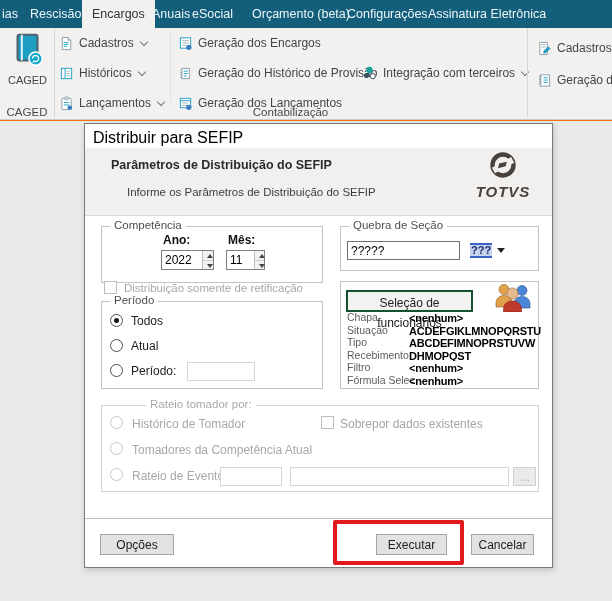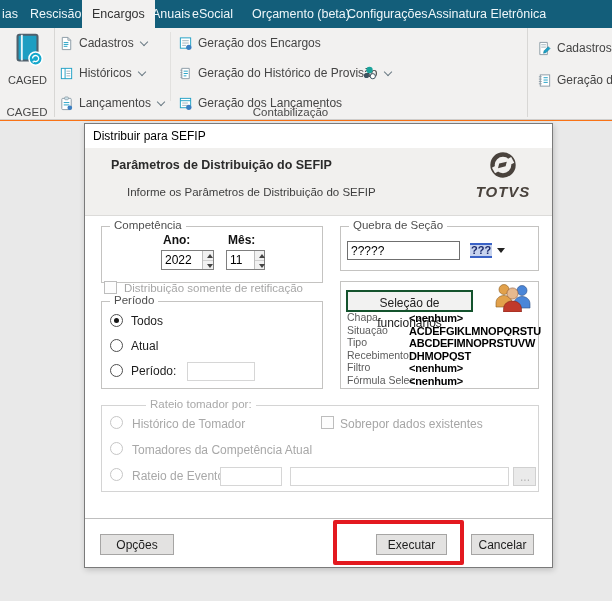--- a/index.html
+++ b/index.html
@@ -21,21 +21,21 @@
   .ritem{position:absolute;height:20px;display:flex;align-items:center;white-space:nowrap;}
   .ritem .rlabel{font-size:12px;color:#454545;margin-left:5px;}
   .ic{display:inline-flex;width:16px;height:16px;align-items:center;justify-content:center;}
   .chev{width:8px;height:8px;margin-left:6px;position:relative;display:inline-block;}
   .chev::after{content:"";position:absolute;left:1px;top:0;width:5px;height:5px;border-right:1.5px solid #6b7b85;border-bottom:1.5px solid #6b7b85;transform:rotate(45deg);}
 
   
   .workspace{position:absolute;left:0;top:121px;width:612px;height:480px;background:#e9e9e9;}
   .dialog{position:absolute;left:84px;top:2px;width:469px;height:445px;background:#fff;border:1px solid #7a7a7a;box-shadow:1px 2px 6px rgba(0,0,0,.18);}
   .dlg-title{position:absolute;left:0;top:0;width:100%;height:24px;background:#fff;}
-  .dlg-title span{position:absolute;left:8px;top:5px;font-size:12px;color:#000;}
+  .dlg-title span{position:absolute;left:8px;top:5px;font-size:16px;color:#000;}
   .dlg-header{position:absolute;left:0;top:24px;width:100%;height:68px;background:var(--dialog-header-bg,#F1F0EE);border-bottom:1px solid #dcdbd9;}
   .h-title{position:absolute;left:26px;top:10px;font-size:12.5px;font-weight:bold;color:#2b2b2b;}
   .h-sub{position:absolute;left:42px;top:38px;font-size:11.5px;color:#3e3e3e;}
   .logo{position:absolute;right:16px;top:3px;width:66px;text-align:center;font-style:italic;}
   .logo .ltxt{display:block;font-size:15px;font-weight:bold;color:var(--totvs-logo,#49423C);letter-spacing:1px;margin-top:0px;}
 
   .gbox{position:absolute;border:1px solid #c4c3c1;}
   .gtitle{position:absolute;top:-8px;left:8px;background:#fff;padding:0 4px;font-size:11.5px;color:#4f4f4f;white-space:nowrap;}
   .gbox.dis{border-color:#d4d4d4;}
   .gbox.dis .gtitle{color:#a9a9a9;margin-left:36px;}
@@ -177,20 +177,21 @@
 
     <div class="ritem" style="left:362px;top:35px">
       <span class="ic">
         <svg width="16" height="16" viewBox="0 0 16 16">
             <path d="M7 6l3.5 5M6 7l4 4" stroke="#9aa8b0" stroke-width=".8"></path>
             <circle cx="7.5" cy="5" r="3.2" fill="#1BA39B"></circle>
             <circle cx="4.5" cy="10.5" r="2.6" fill="#3E5460"></circle>
             <circle cx="10.8" cy="11.2" r="2.6" fill="#fff" stroke="#3E5460"></circle>
           </svg>
       </span>
+      <span class="rlabel">Integração com terceiros</span>
       <span class="chev"></span>
     </div>
 
     <div class="vsep" style="left:527px"></div>
 
     <div class="ritem" style="left:536px;top:10px">
       <span class="ic">
         <svg width="15" height="15" viewBox="0 0 16 16">
             <path d="M3 1.5h8v13H3z" fill="#fff" stroke="#8a9aa4"></path>
             <path d="M4.5 4h5M4.5 6.5h5" stroke="#9fb3bd"></path>

